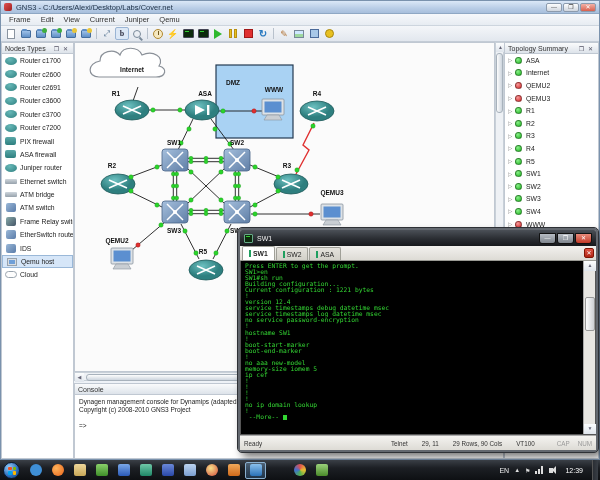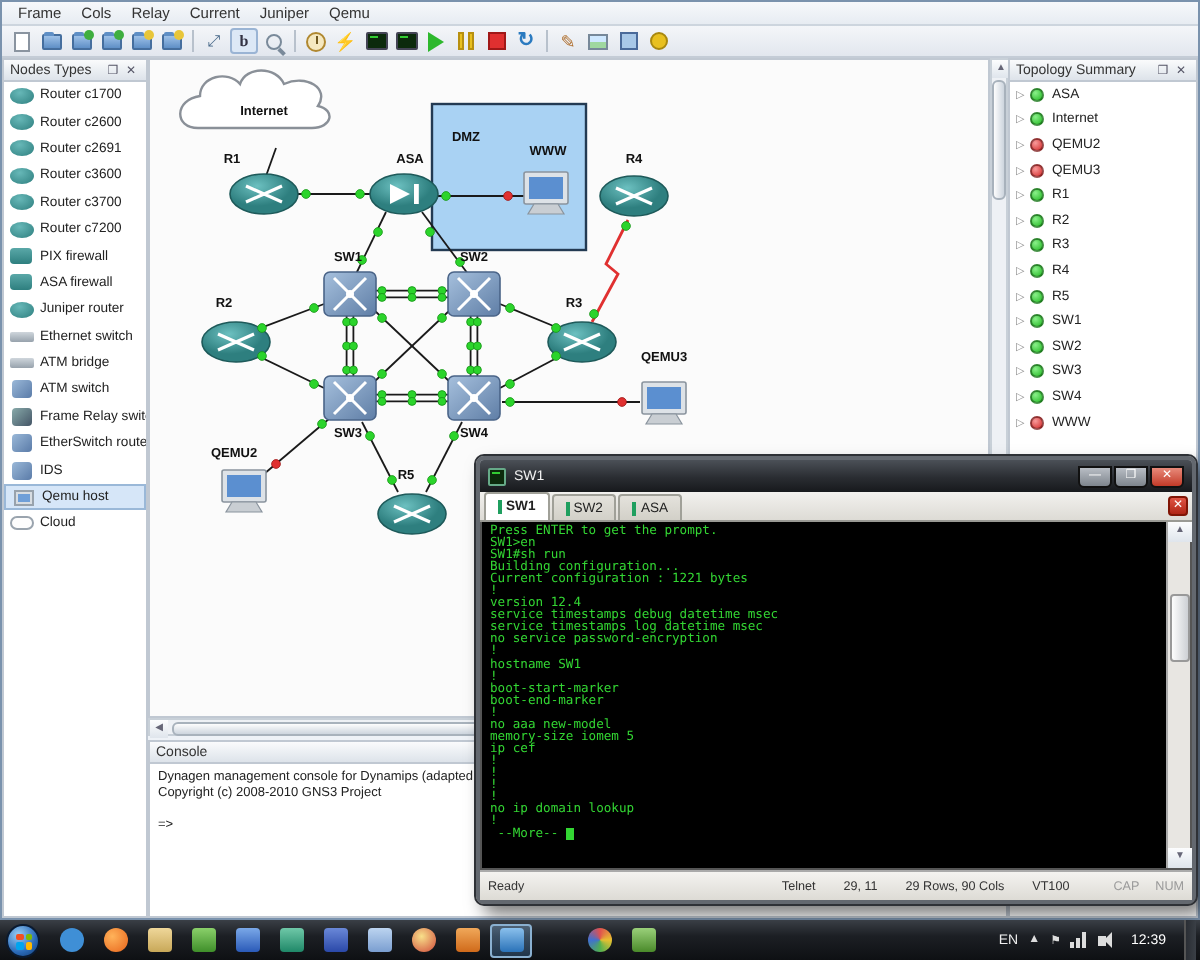--- a/index.html
+++ b/index.html
@@ -139,25 +139,34 @@
   .spk:after { content:""; position:absolute; left:3px; top:-2px; border-right:4px solid #ddd; border-top:4.5px solid transparent; border-bottom:4.5px solid transparent; }
   .clock-txt { font-size:7px; color:#fff; margin:0 4px; }
   .show-desk { width:6px; height:20px; background:linear-gradient(90deg,#2a2e34,#3a3f46); border-left:1px solid #555; }
 </style>
 </head>
 <body>
 
 <div class="screen">
 
   <div class="gns3">
+    <div class="titlebar">
+      <div class="app-ico"></div>
+      <div class="title-text">GNS3 - C:/Users/Alexi/Desktop/Labs/Cover.net</div>
+      <div class="winbtns">
+        <div class="winbtn">—</div>
+        <div class="winbtn">❐</div>
+        <div class="winbtn close">✕</div>
+      </div>
+    </div>
 
     <div class="menubar">
       <span class="menu-item">Frame</span>
-      <span class="menu-item">Cols</span>
-      <span class="menu-item">Relay</span>
+      <span class="menu-item">Edit</span>
+      <span class="menu-item">View</span>
       <span class="menu-item">Current</span>
       <span class="menu-item">Juniper</span>
       <span class="menu-item">Qemu</span>
     </div>
 
     <div class="toolbar">
       <div class="tb">
           <i class="g-page"></i>
         </div>
       <div class="tb">

